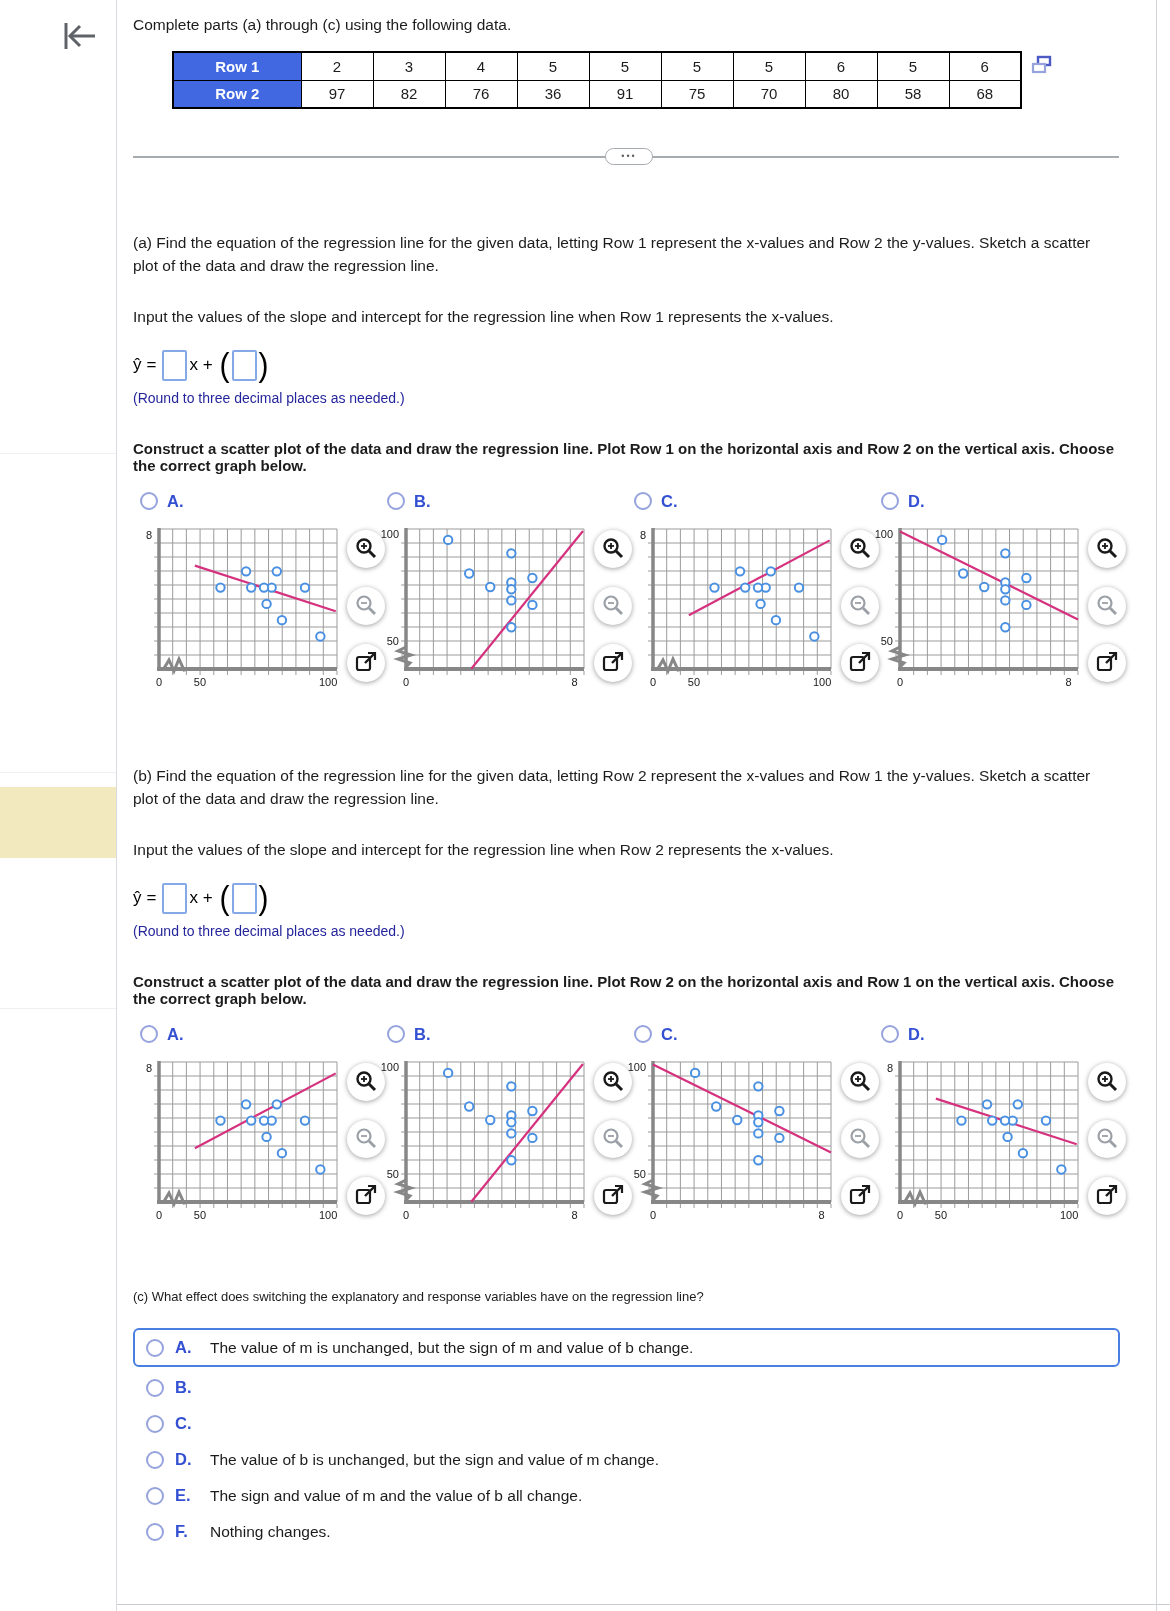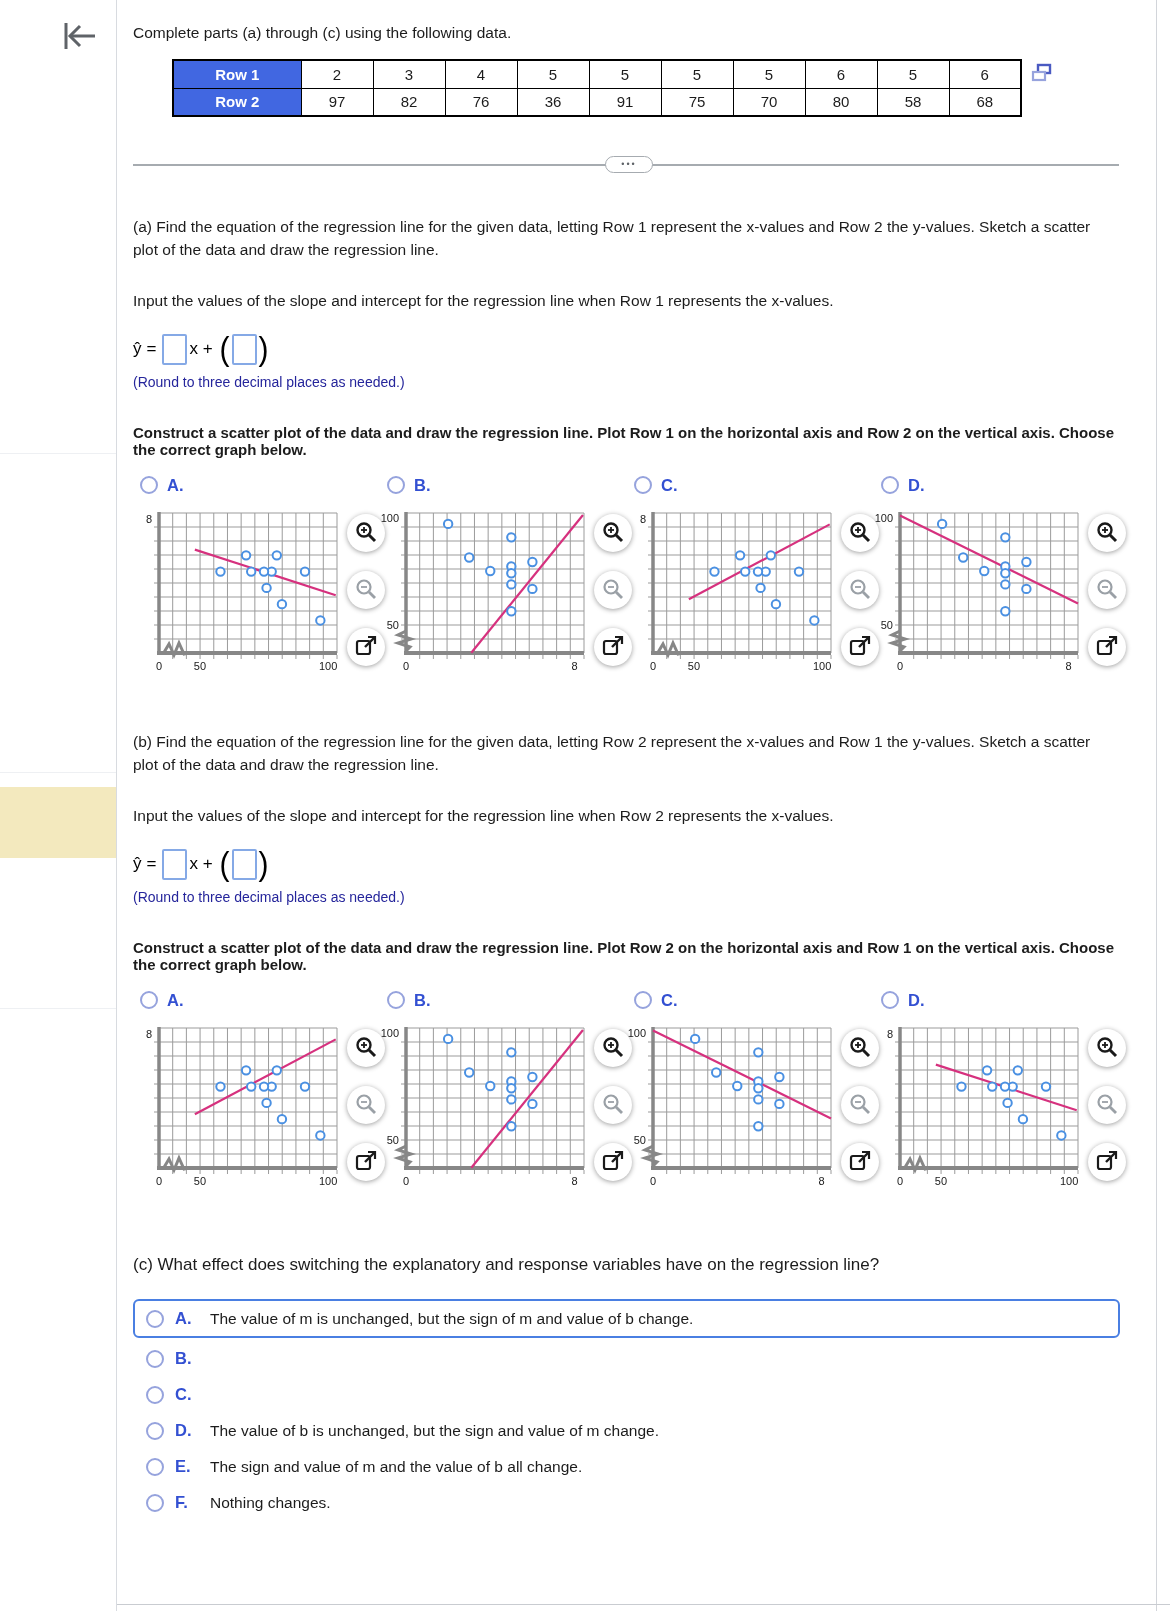--- a/index.html
+++ b/index.html
@@ -11,40 +11,40 @@
     background:#fff; border-right:1px solid #d8dbe0; }
   .collapse-btn { position:absolute; left:60px; top:18px; width:40px; height:38px;
     background:none; border:none; cursor:pointer; }
   .sb-line { position:absolute; left:0; width:116px; height:1px; background:#eef0f3; }
   .sb-highlight { position:absolute; left:0; top:787px; width:116px; height:71px; background:#f3e9be; }
 
   .right-edge { position:absolute; left:1156px; top:0; width:1px; height:1611px; background:#d2d5da; }
   .bottom-edge { position:absolute; left:117px; top:1604px; width:1053px; height:1px; background:#c9ccd1; }
 
   
-  main { position:absolute; left:133px; top:16px; width:992px; }
+  main { position:absolute; left:133px; top:8px; width:992px; }
   .prompt { margin-top:6px; font-size:15.5px; line-height:22px; }
 
   
   .table-wrap { position:relative; margin-top:15px; margin-left:39px; width:900px; }
   table { border-collapse:collapse; border:2px solid #000; }
   td { border:1.5px solid #000; height:28px; text-align:center; font-size:15px; background:#fff; }
   td.rowhead { width:128px; background:#4167e1; color:#fff; font-weight:bold; }
   td.val { width:72px; }
   .copy-btn { position:absolute; left:858px; top:4px; width:24px; height:22px;
     background:none; border:none; cursor:pointer; }
 
   
   .divider { position:relative; margin-top:38px; height:20px; }
   .divider .rule { position:absolute; left:0; right:6px; top:9px; height:1.5px; background:#a6abb0; }
   .divider .pill { position:absolute; left:50%; top:1px; transform:translateX(-50%);
     width:48px; height:17px; background:#fff; border:1.5px solid #a6abb0; border-radius:10px;
     font-size:9px; letter-spacing:2px; color:#5f6368; text-align:center; line-height:14px; cursor:pointer; }
 
-  .desc { margin-top:40px; font-size:15.5px; line-height:23px; max-width:985px; }
+  .desc { margin-top:64px; font-size:15.5px; line-height:23px; max-width:985px; }
   .input-prompt { margin-top:31px; font-size:15.5px; }
 
   
   .equation { margin-top:20px; display:flex; align-items:center; height:38px; font-size:17px; color:#000; }
   .equation .sym { margin-right:5px; }
   .ansbox { display:inline-block; width:25px; height:31px; border:2px solid #85a9e6;
     border-radius:2px; background:#fff; margin:0 1px; }
   .paren { font-size:30px; font-weight:400; transform:scaleY(1.12); margin:0 1px; }
   .xplus { margin:0 6px 0 1px; }
   .round-note { margin-top:6px; font-size:14px; color:#25259b; }
@@ -58,21 +58,21 @@
   .opt-letter { font-size:16.5px; font-weight:bold; color:#3350d2; }
   .chart-cell { display:flex; gap:2px; margin-top:12px; }
   .chart-box { width:212px; }
   .icon-col { position:relative; width:40px; height:152px; margin-top:6px; }
   .circ-btn { position:absolute; left:0; width:38px; height:38px; border-radius:50%;
     background:#fff; border:none; box-shadow:0 1px 5px rgba(0,0,0,.38); cursor:pointer;
     display:flex; align-items:center; justify-content:center; }
   .circ-btn.b1 { top:0; } .circ-btn.b2 { top:57px; } .circ-btn.b3 { top:114px; }
 
   
-  .c-question { margin-top:56px; font-size:17px; }
+  .c-question { margin-top:56px; font-size:13px; }
   .c-options { margin-top:24px; }
   .c-row { display:flex; align-items:center; gap:11px; font-size:15.5px; }
   .c-row .opt-letter { width:24px; }
   .c-plain { margin:0 0 17px 13px; }
   .c-highlight { border:2px solid #4a7fe2; border-radius:6px; padding:8px 0 8px 11px;
     width:987px; margin-bottom:11px; }
 </style>
 </head>
 <body>
 

